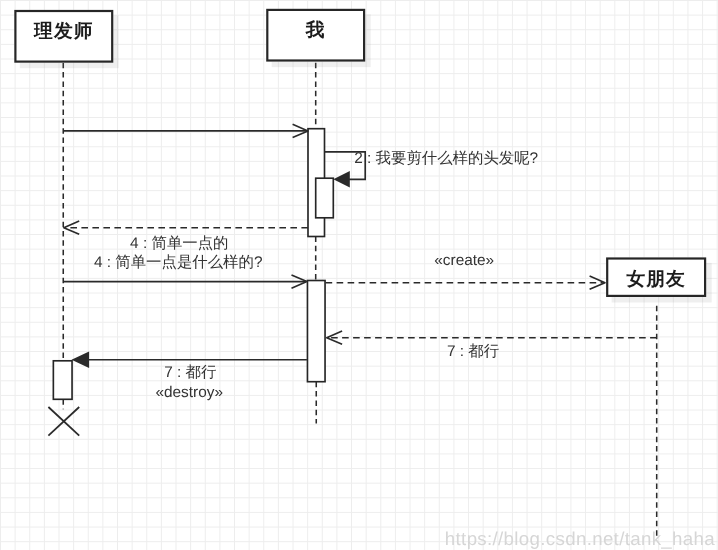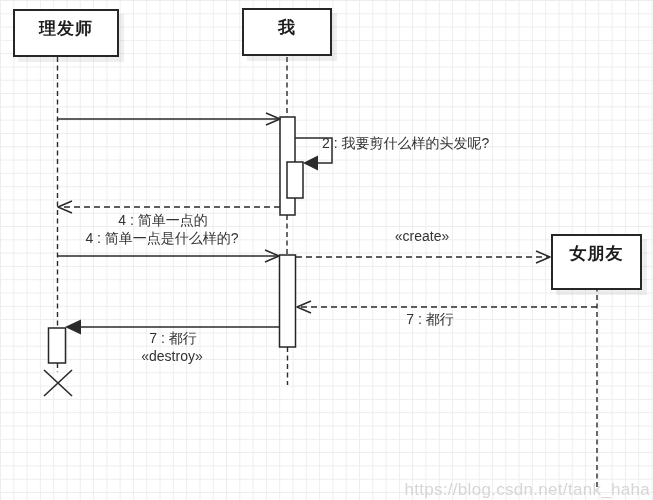--- a/index.html
+++ b/index.html
@@ -31,23 +31,23 @@
     box-shadow: 5px 5px 0 rgba(120,120,120,0.12);
     display: flex;
     justify-content: center;
     align-items: flex-start;
     padding-top: 6px;
     font-size: 17px;
     font-weight: bold;
     color: #1c1c1c;
     letter-spacing: 1px;
   }
-  .actor-barber   { left: 13px;  top: 9px;   width: 106px; height: 48px; }
+  .actor-barber   { left: 13px;  top: 9px;   width: 90px; height: 48px; }
   .actor-me       { left: 242px; top: 8px;   width: 90px; height: 48px; }
-  .actor-girlfriend { left: 551px; top: 234px; width: 91px; height: 56px; }
+  .actor-girlfriend { left: 551px; top: 234px; width: 91px; height: 36px; }
 
   .msg-label {
     position: absolute;
     font-size: 14px;
     line-height: 17px;
     color: #333;
     white-space: nowrap;
   }
   .centered { transform: translateX(-50%); }
 

